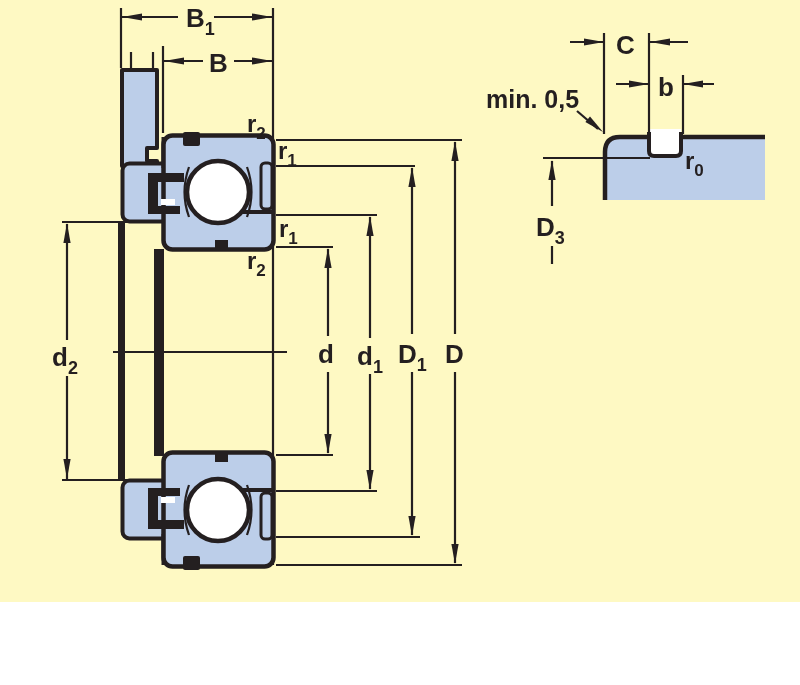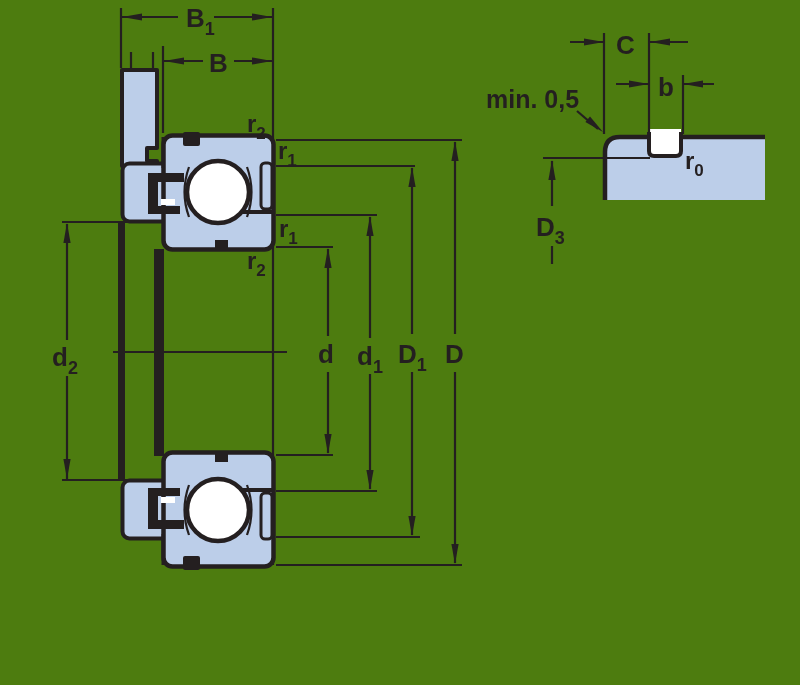--- a/index.html
+++ b/index.html
@@ -1,16 +1,16 @@
 <!DOCTYPE html>
 <html><head>
 <meta charset="utf-8">
 <style>
   html,body{margin:0;padding:0;background:#fff;}
-  .stage{position:relative;width:800px;height:685px;background:#4d7c0f;overflow:hidden;}
+  .stage{position:relative;width:800px;height:602px;background:#fef9c3;overflow:hidden;}
   svg{display:block;}
   .thin{stroke:#241F20;stroke-width:2.2;fill:none;stroke-linecap:butt;}
   .med{stroke:#241F20;stroke-width:3;fill:none;}
   .thick{stroke:#241F20;stroke-width:4.5;fill:none;stroke-linejoin:round;}
   .thick4{stroke:#241F20;stroke-width:4;fill:none;stroke-linejoin:round;}
   .blue{fill:#BCCEE9;}
   .blk{fill:#241F20;}
   .wht{fill:#ffffff;}
   .ah{fill:#241F20;stroke:none;}
   text{fill:#241F20;font-family:"Liberation Sans","DejaVu Sans",sans-serif;font-weight:bold;}

